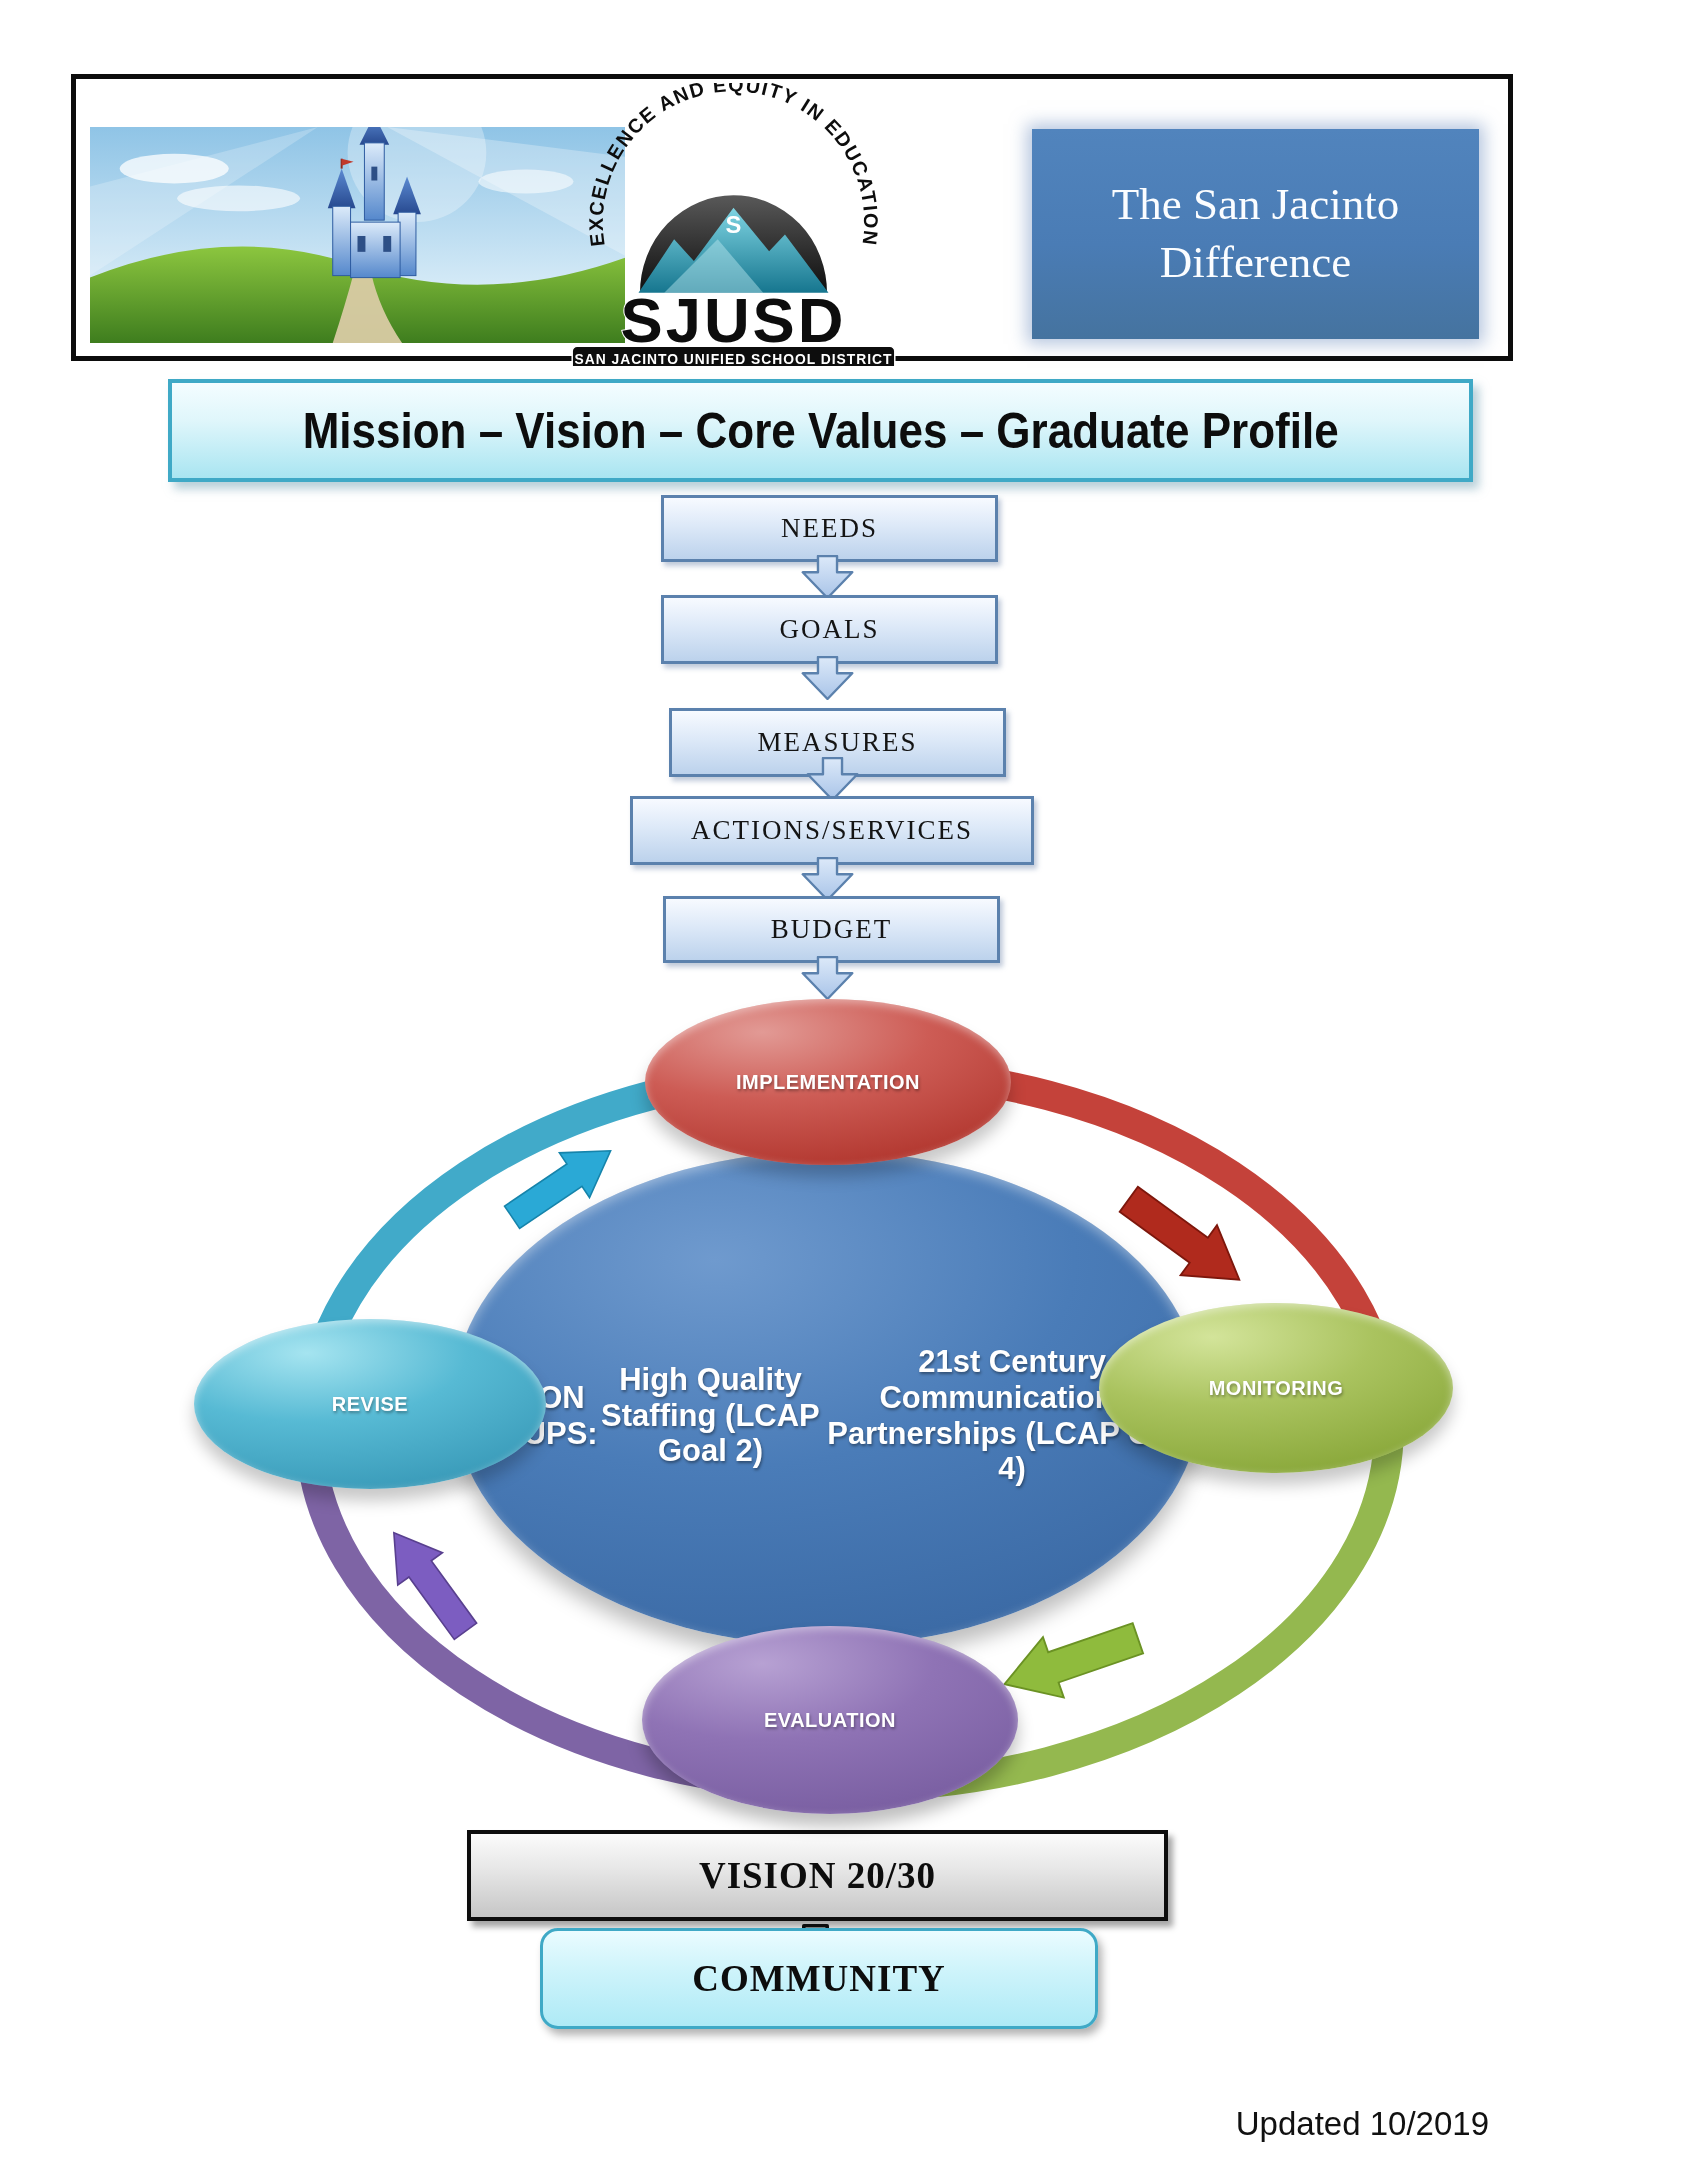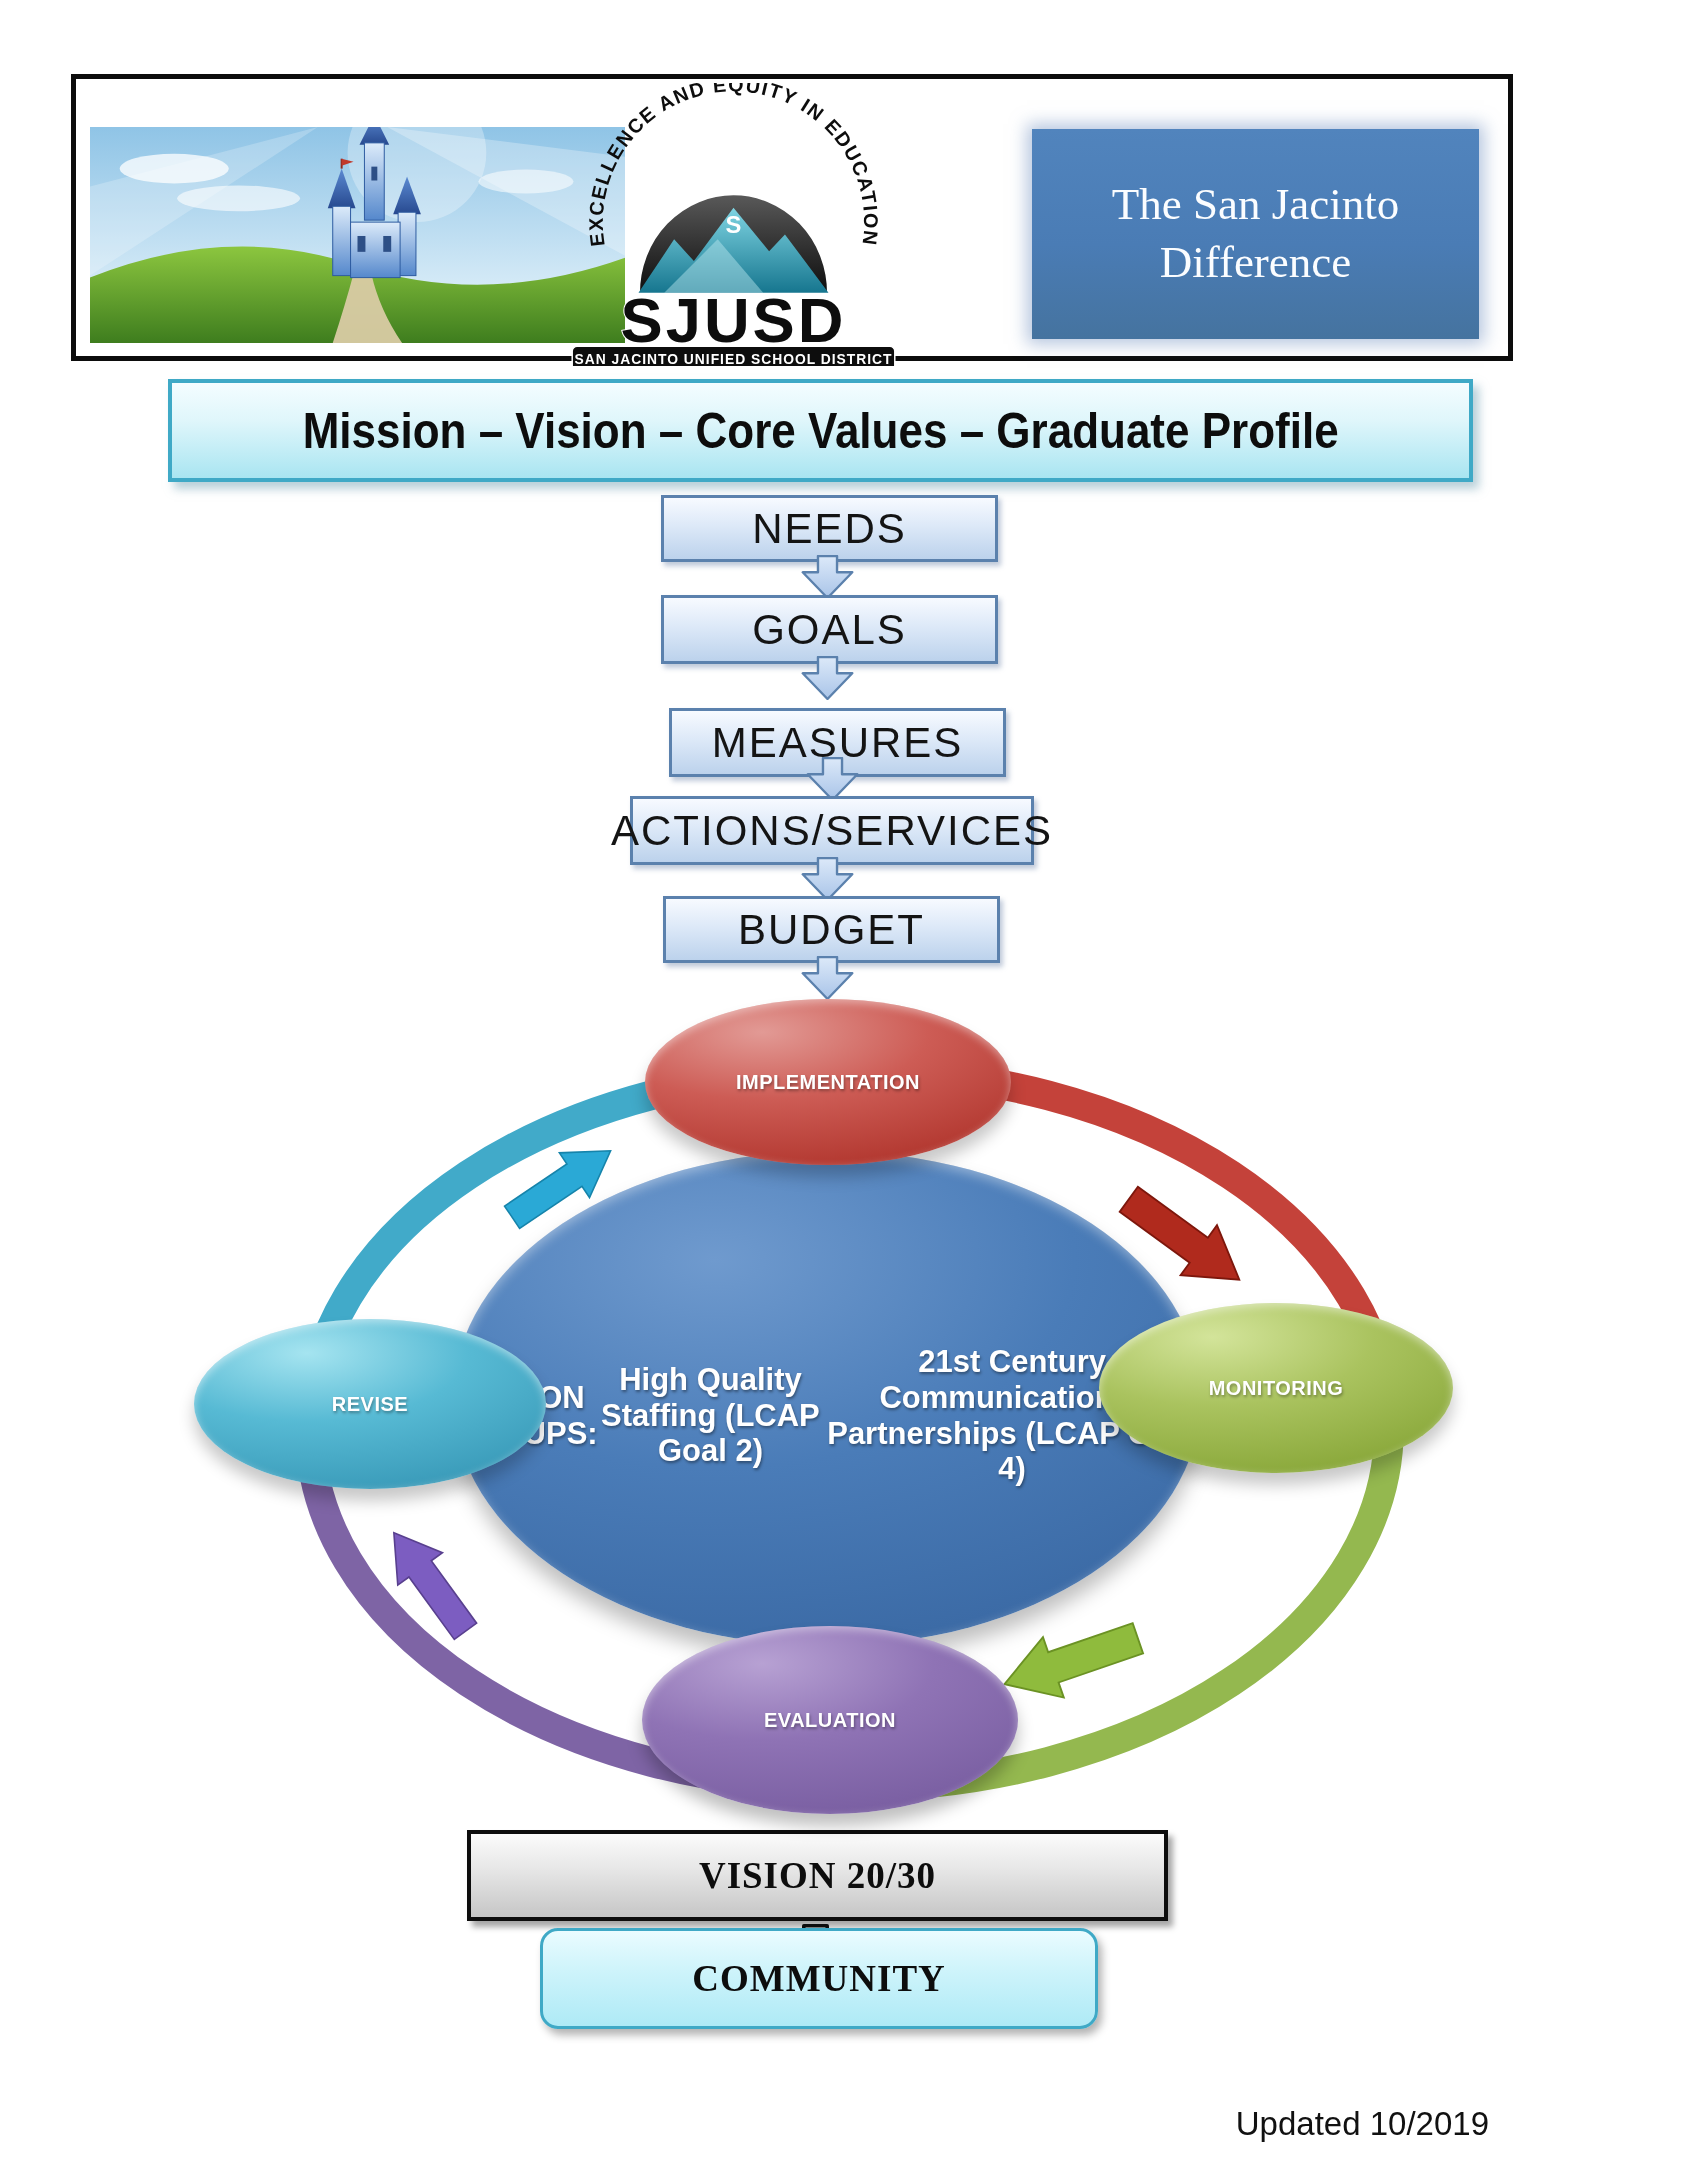--- a/index.html
+++ b/index.html
@@ -34,21 +34,21 @@
     white-space:nowrap;
   }
   
   .flow-box{
     position:absolute;border:3px solid #5b81ad;
     background:linear-gradient(180deg,#f7faff 0%,#dde9f8 45%,#bcd2ec 100%);
     box-shadow:3px 4px 5px rgba(95,120,160,.4);
     display:flex;align-items:center;justify-content:center;
   }
   .flow-box .txt{
-    font-family:Liberation Sans, sans-serif;font-size:42px;color:#141414;
+    font-family:Liberation Serif, serif;font-size:27px;color:#141414;
     letter-spacing:2px;
   }
   .flow-arrow{position:absolute;width:61px;height:44px;}
   
   .cycle-svg{position:absolute;left:0;top:0;width:1683px;height:2178px;z-index:1;}
   .node{
     position:absolute;border-radius:50%;display:flex;align-items:center;
     justify-content:center;text-align:center;z-index:3;
   }
   .node .label{

